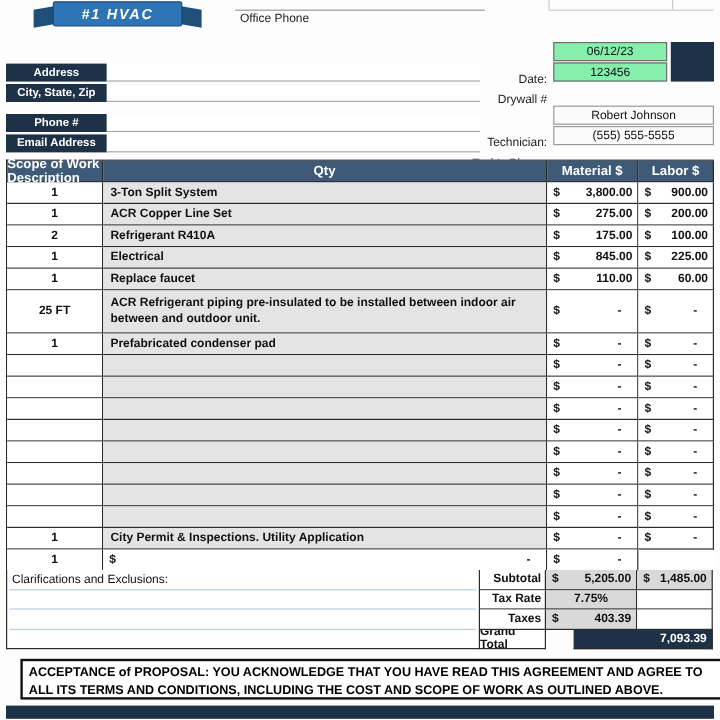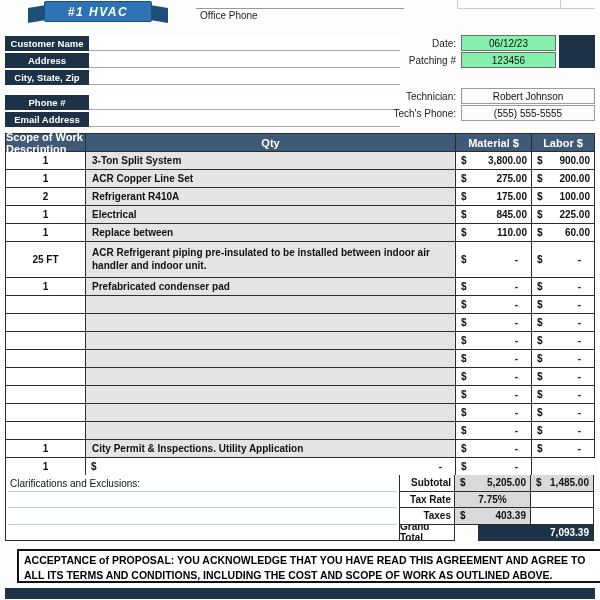--- a/index.html
+++ b/index.html
@@ -31,21 +31,21 @@
   .vline{position:absolute;top:0;height:8px;border-left:1px solid #ccc;}
   .vline.a{left:457px;} .vline.b{left:560px;}
 
   
   .crow{position:absolute;left:5px;width:395px;height:15px;}
   .clabel{position:absolute;left:0;top:0;width:84px;height:15px;background:var(--navy);color:#fff;
     font-size:9.5px;font-weight:bold;display:flex;align-items:center;justify-content:center;white-space:nowrap;}
   .cline{position:absolute;left:84px;top:0;width:311px;height:15px;border-bottom:1px solid #a9a9a9;background:#fff;}
 
   
-  .meta-label{position:absolute;font-size:10px;text-align:right;color:#222;}
+  .meta-label{position:absolute;font-size:10px;text-align:right;color:#222;margin-top:23px;}
   .meta-value{position:absolute;height:16px;font-size:10px;display:flex;align-items:center;justify-content:center;}
   .val-box{background:#86efac;border:1px solid #6e6e6e;}
   .val-box2{background:#fbfbfb;border:1px solid #9a9a9a;}
   .navy-block{position:absolute;left:559px;top:35px;width:36px;height:33px;background:var(--navy);}
 
   
   .worktable{position:absolute;left:5px;top:133px;width:590px;border-left:1px solid var(--line);border-top:1px solid var(--line);background:#fff;}
   .thead,.trow{display:grid;grid-template-columns:80px 370px 76px 63px;}
   .hcell{height:18px;background:var(--steel);color:#fff;font-weight:bold;font-size:11px;
     display:flex;align-items:center;justify-content:center;border-right:1px solid var(--line);border-bottom:1px solid var(--line);}
@@ -90,44 +90,40 @@
     <div class="ribbon-bar">
       <span>#1 HVAC</span>
     </div>
   </div>
   <div class="top-rule"></div>
   <div class="office-phone">Office Phone</div>
   <div class="top-rule2"></div>
   <div class="vline a"></div>
   <div class="vline b"></div>
 
-  <div class="crow" style="top:36px">
-    <div class="clabel">Customer Name</div>
-    <div class="cline"></div>
-  </div>
   <div class="crow" style="top:53px">
     <div class="clabel">Address</div>
     <div class="cline"></div>
   </div>
   <div class="crow" style="top:70px">
     <div class="clabel">City, State, Zip</div>
     <div class="cline"></div>
   </div>
   <div class="crow" style="top:95px">
     <div class="clabel">Phone #</div>
     <div class="cline"></div>
   </div>
   <div class="crow" style="top:112px">
     <div class="clabel">Email Address</div>
     <div class="cline"></div>
   </div>
 
   <div class="meta-label" style="left:400px;top:38px;width:56px">Date:</div>
   <div class="meta-value val-box" style="left:461px;top:35px;width:95px">06/12/23</div>
-  <div class="meta-label" style="left:400px;top:55px;width:56px">Patching #</div>
+  <div class="meta-label" style="left:400px;top:55px;width:56px">Drywall #</div>
   <div class="meta-value val-box" style="left:461px;top:52px;width:95px">123456</div>
   <div class="navy-block"></div>
   <div class="meta-label" style="left:385px;top:91px;width:71px">Technician:</div>
   <div class="meta-value val-box2" style="left:461px;top:88px;width:134px">Robert Johnson</div>
   <div class="meta-label" style="left:385px;top:108px;width:71px">Tech's Phone:</div>
   <div class="meta-value val-box2" style="left:461px;top:105px;width:134px">(555) 555-5555</div>
 
   <div class="worktable">
     <div class="thead">
       <div class="hcell">Scope of Work Description</div>
@@ -179,33 +175,33 @@
             <span>$</span>
             <span class="amt">845.00</span>
           </div>
           <div class="cell money">
             <span>$</span>
             <span class="amt">225.00</span>
           </div>
         </div>
         <div class="trow">
           <div class="cell qty">1</div>
-          <div class="cell desc">Replace between</div>
+          <div class="cell desc">Replace faucet</div>
           <div class="cell money">
             <span>$</span>
             <span class="amt">110.00</span>
           </div>
           <div class="cell money">
             <span>$</span>
             <span class="amt">60.00</span>
           </div>
         </div>
         <div class="trow tall">
           <div class="cell qty">25 FT</div>
-          <div class="cell desc">ACR Refrigerant piping pre-insulated to be installed between indoor air handler and indoor unit.</div>
+          <div class="cell desc">ACR Refrigerant piping pre-insulated to be installed between indoor air between and outdoor unit.</div>
           <div class="cell money dash">
             <span>$</span>
             <span class="amt">-</span>
           </div>
           <div class="cell money dash">
             <span>$</span>
             <span class="amt">-</span>
           </div>
         </div>
         <div class="trow">

